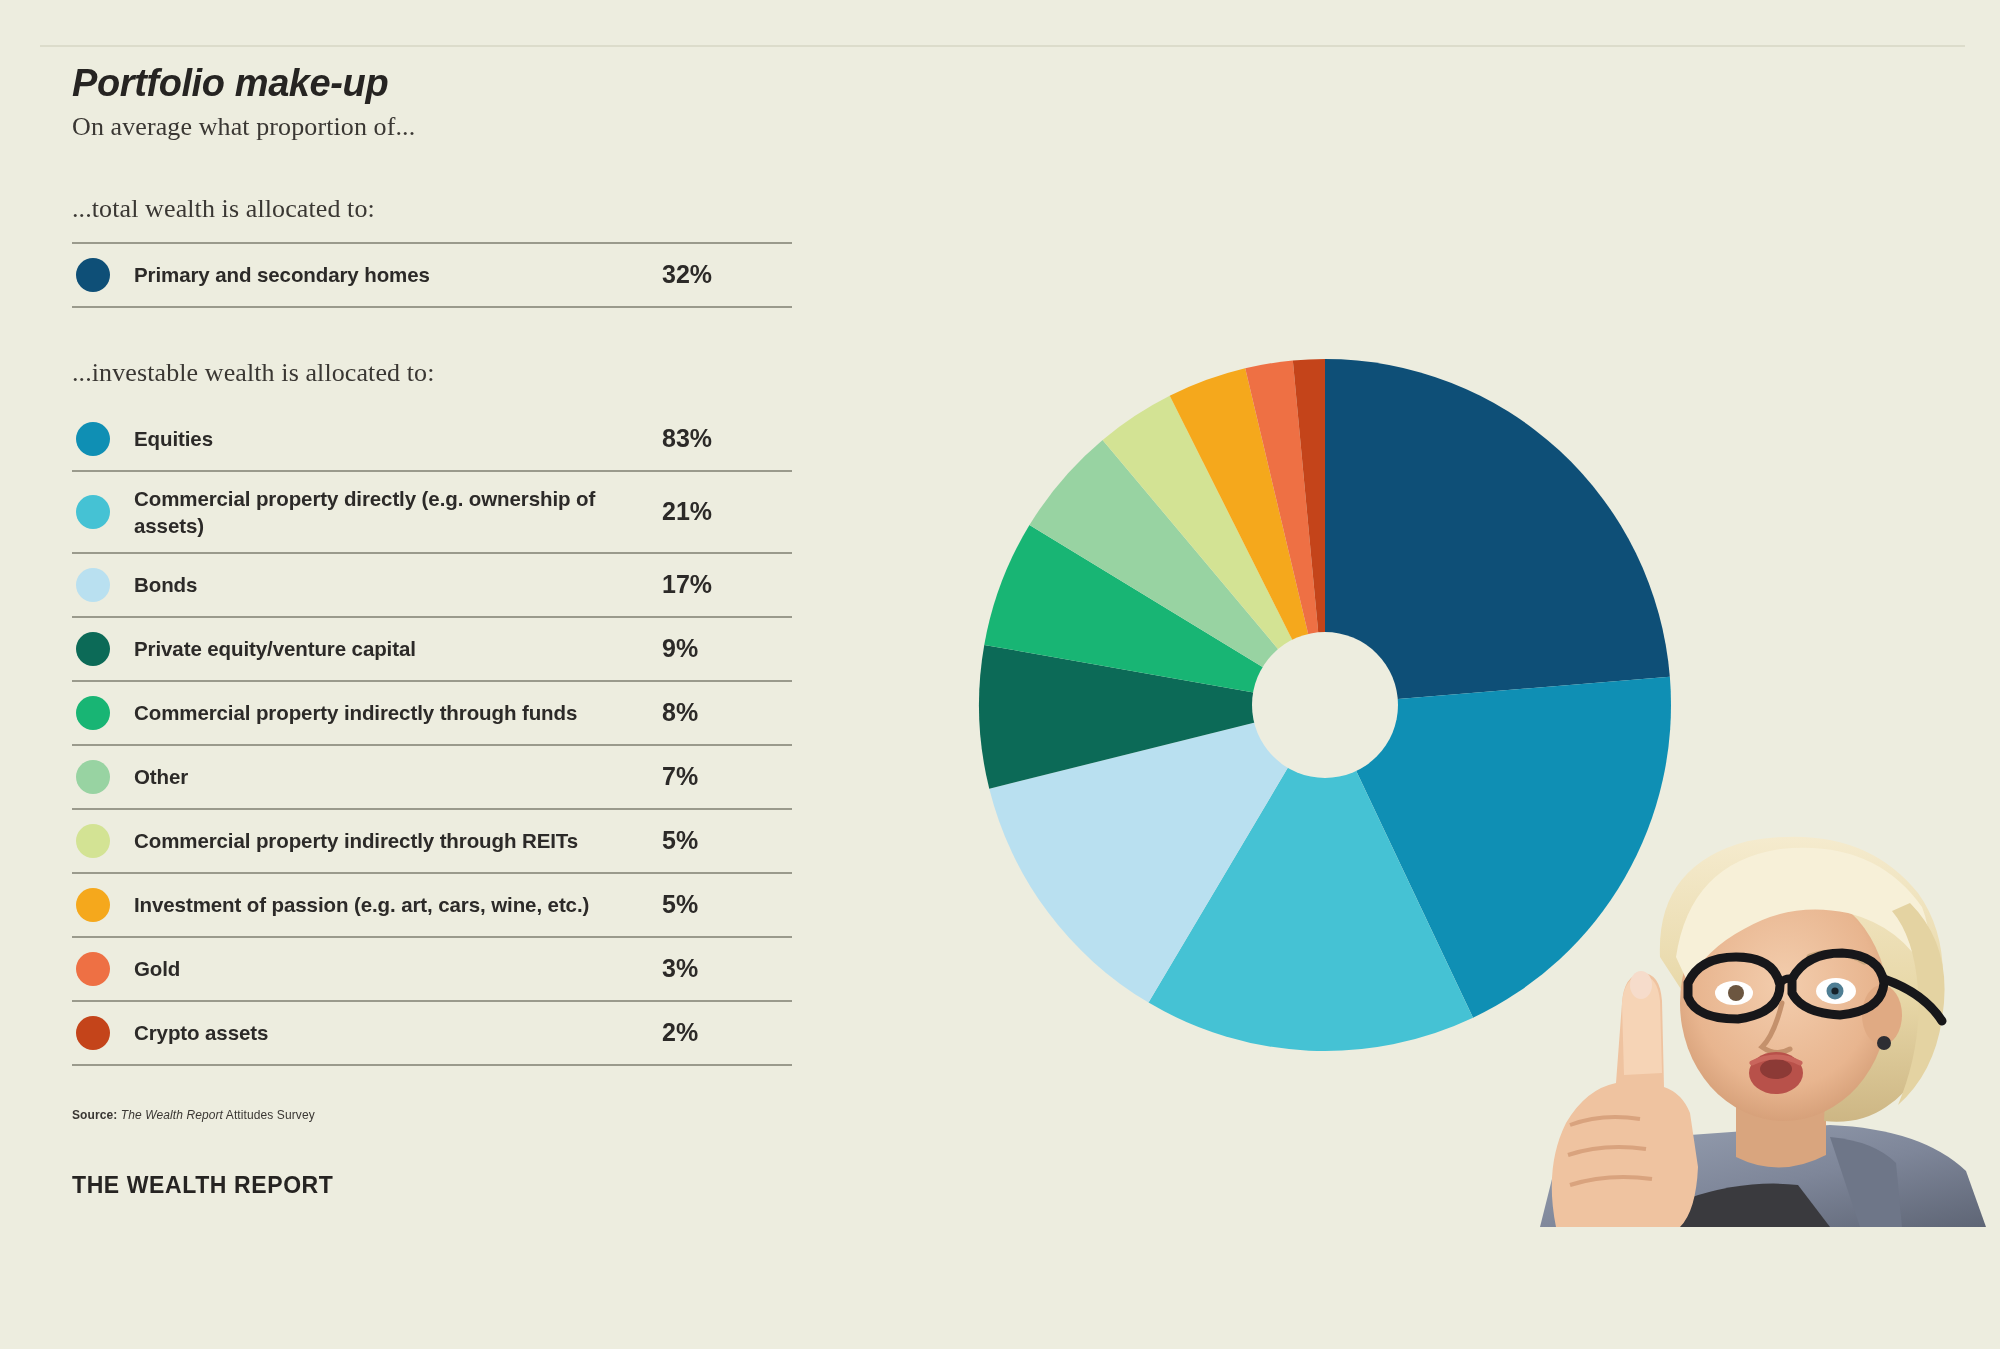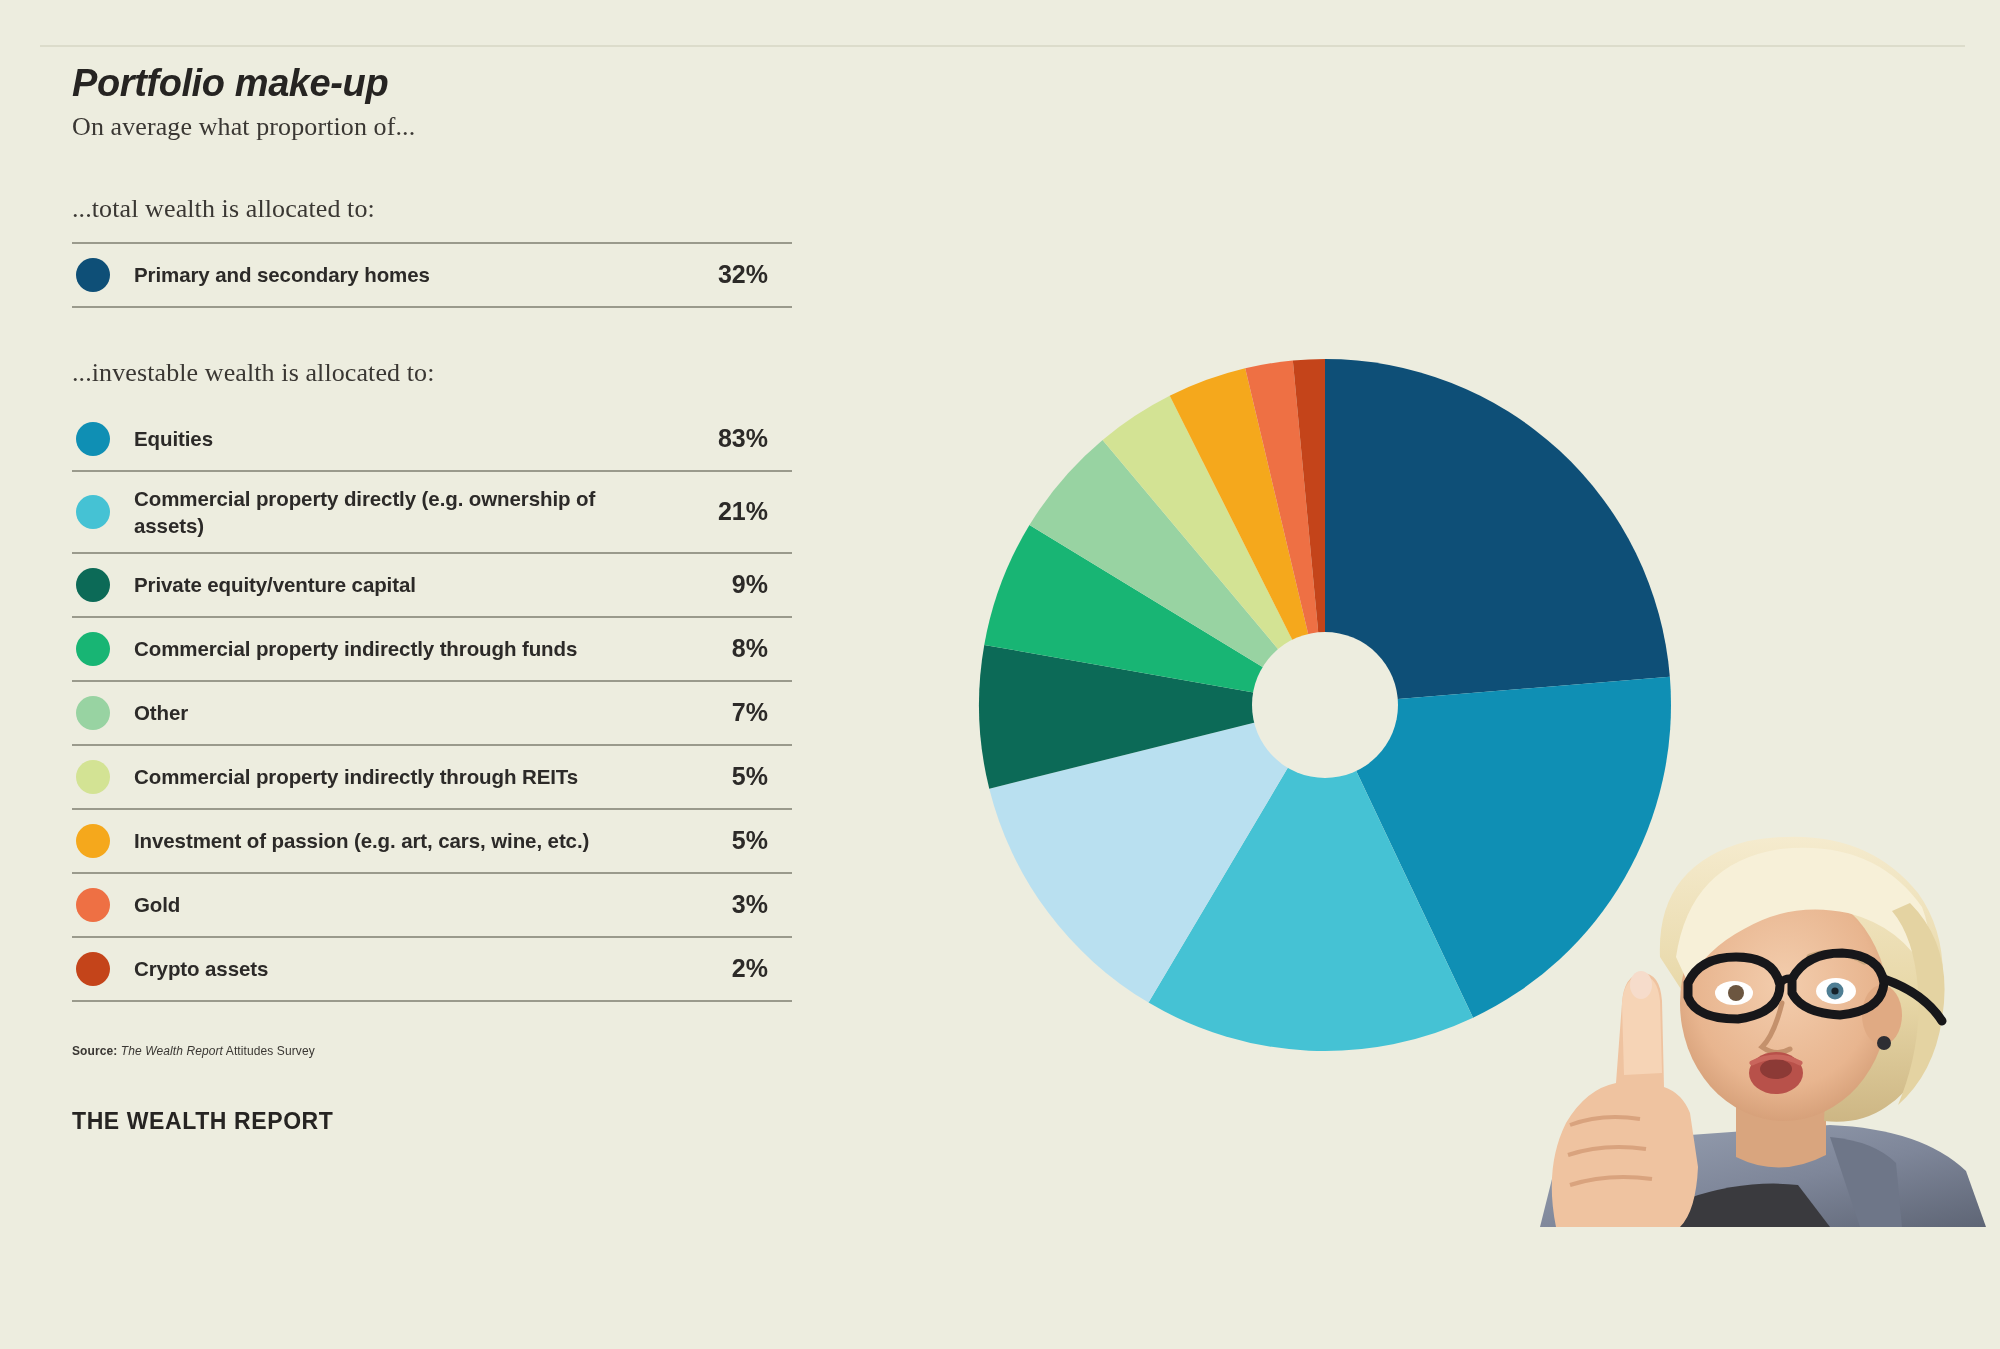--- a/index.html
+++ b/index.html
@@ -96,21 +96,20 @@
     font-weight: bold;
     color: #2C2A28;
     line-height: 1.32;
     letter-spacing: -0.1px;
     padding: 13px 10px 13px 0;
     vertical-align: middle;
   }
 
   .cell-value {
     width: 130px;
-    text-align: right;
     padding: 13px 24px 13px 0;
     font-size: 25px;
     font-weight: bold;
     color: #2C2A28;
     vertical-align: middle;
     white-space: nowrap;
   }
 
   
   #source-line {
@@ -186,20 +185,27 @@
           </td>
           <td class="cell-label">Equities</td>
           <td class="cell-value">83%</td>
         </tr>
         <tr class="legend-row">
           <td class="cell-swatch">
             <span class="swatch-dot" style="background: rgb(69, 194, 212);"></span>
           </td>
           <td class="cell-label">Commercial property directly (e.g. ownership of assets)</td>
           <td class="cell-value">21%</td>
+        </tr>
+        <tr class="legend-row">
+          <td class="cell-swatch">
+            <span class="swatch-dot" style="background: rgb(185, 224, 240);"></span>
+          </td>
+          <td class="cell-label">Bonds</td>
+          <td class="cell-value">17%</td>
         </tr>
         <tr class="legend-row">
           <td class="cell-swatch">
             <span class="swatch-dot" style="background: rgb(12, 106, 87);"></span>
           </td>
           <td class="cell-label">Private equity/venture capital</td>
           <td class="cell-value">9%</td>
         </tr>
         <tr class="legend-row">
           <td class="cell-swatch">

